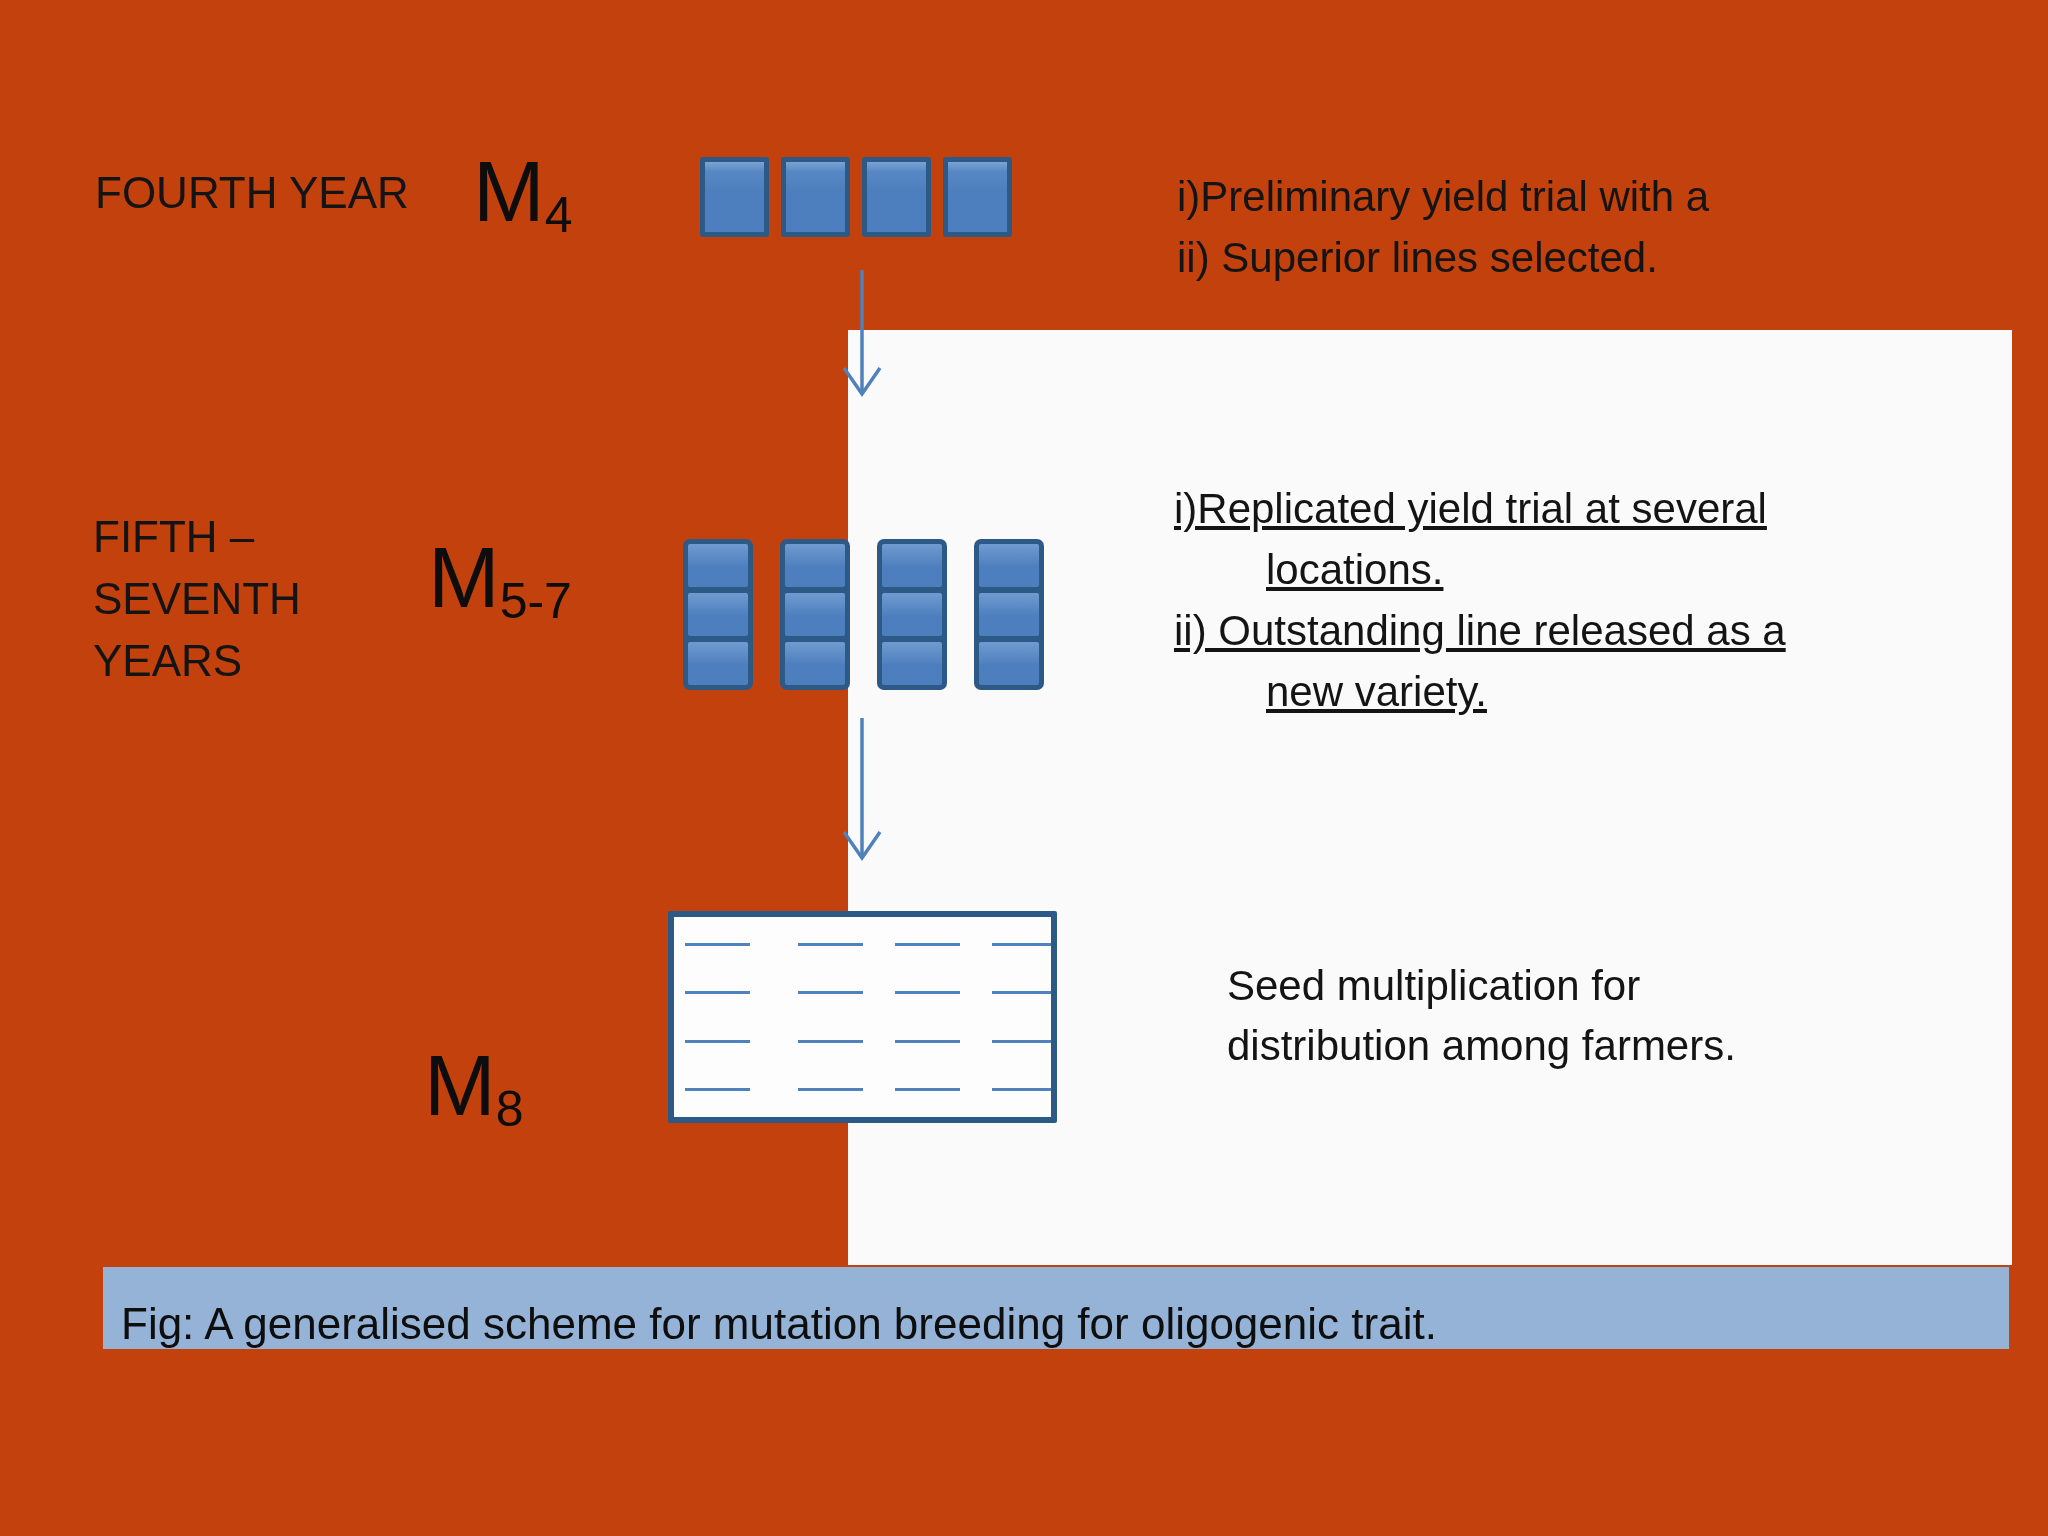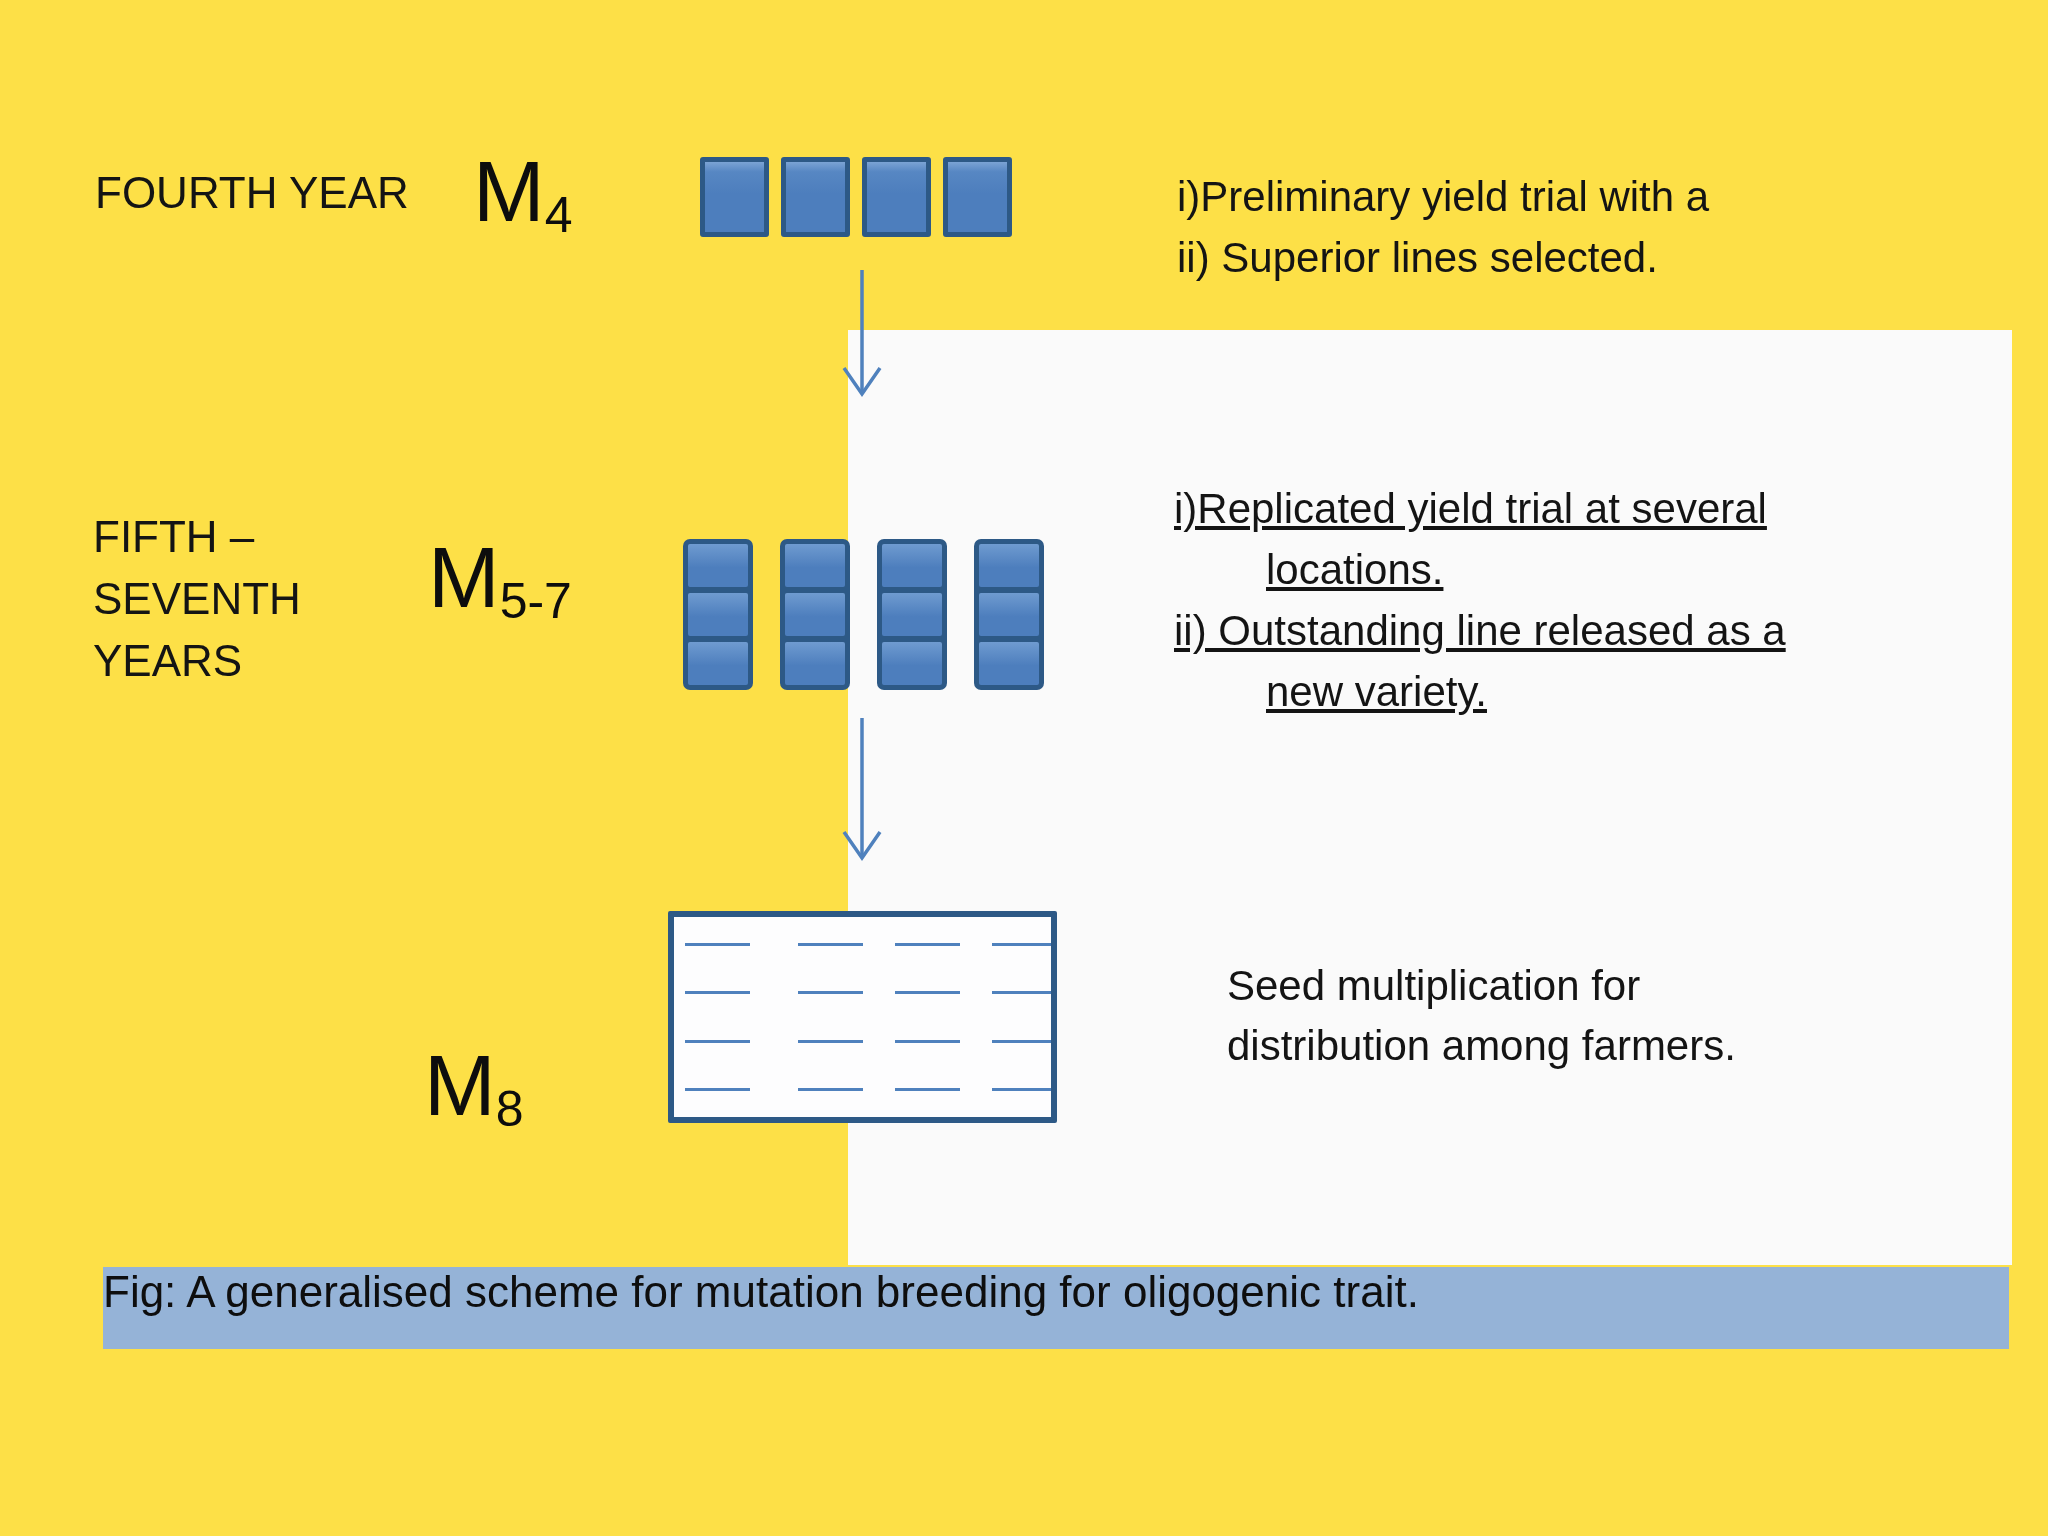--- a/index.html
+++ b/index.html
@@ -1,20 +1,20 @@
 <!DOCTYPE html>
 <html style="--plot-fill: #4d7ebd; --plot-border: #2d5986; --arrow: #4f81bd; --caption-bg: #95b3d7;"><head>
 <meta charset="utf-8">
 <style>
   html, body { margin: 0; padding: 0; background: #ffffff; }
   .canvas {
     position: relative;
     width: 2048px;
     height: 1536px;
-    background: #fde047;
+    background: #c2410c;
     overflow: hidden;
     font-family: "Liberation Sans", "DejaVu Sans", sans-serif;
     color: #151515;
   }
   .abs { position: absolute; }
 
   .bg-panel {
     left: 848px; top: 330px; width: 1164px; height: 935px;
     background: #fafafa;
   }
@@ -71,22 +71,23 @@
     position: absolute;
     height: 3px; width: 65px;
     background: var(--arrow, #4f81bd);
   }
 
   .arrow-svg { display: block; }
 
   .caption-bar {
     left: 103px; top: 1267px; width: 1906px; height: 82px;
     background: var(--caption-bg, #95b3d7);
-    display: flex; align-items: flex-start;
-    box-sizing: border-box;
+    display: flex; align-items: flex-end;
+    box-sizing: border-box;
+    padding-left: 18px;
   }
   .caption-text { font-size: 44px; color: #0e0e0e; white-space: nowrap; }
 </style>
 </head>
 <body>
 
 <div class="canvas">
 
   <div class="abs bg-panel"></div>
 

